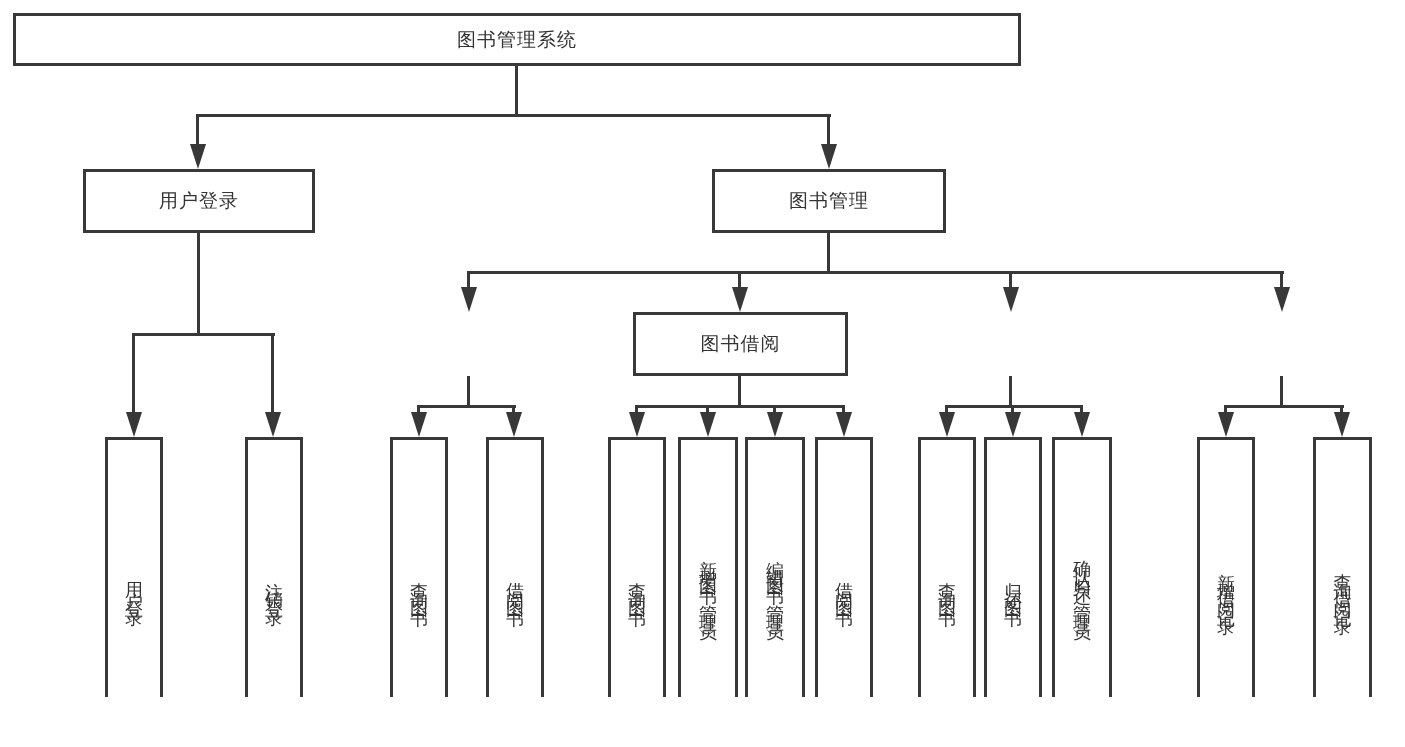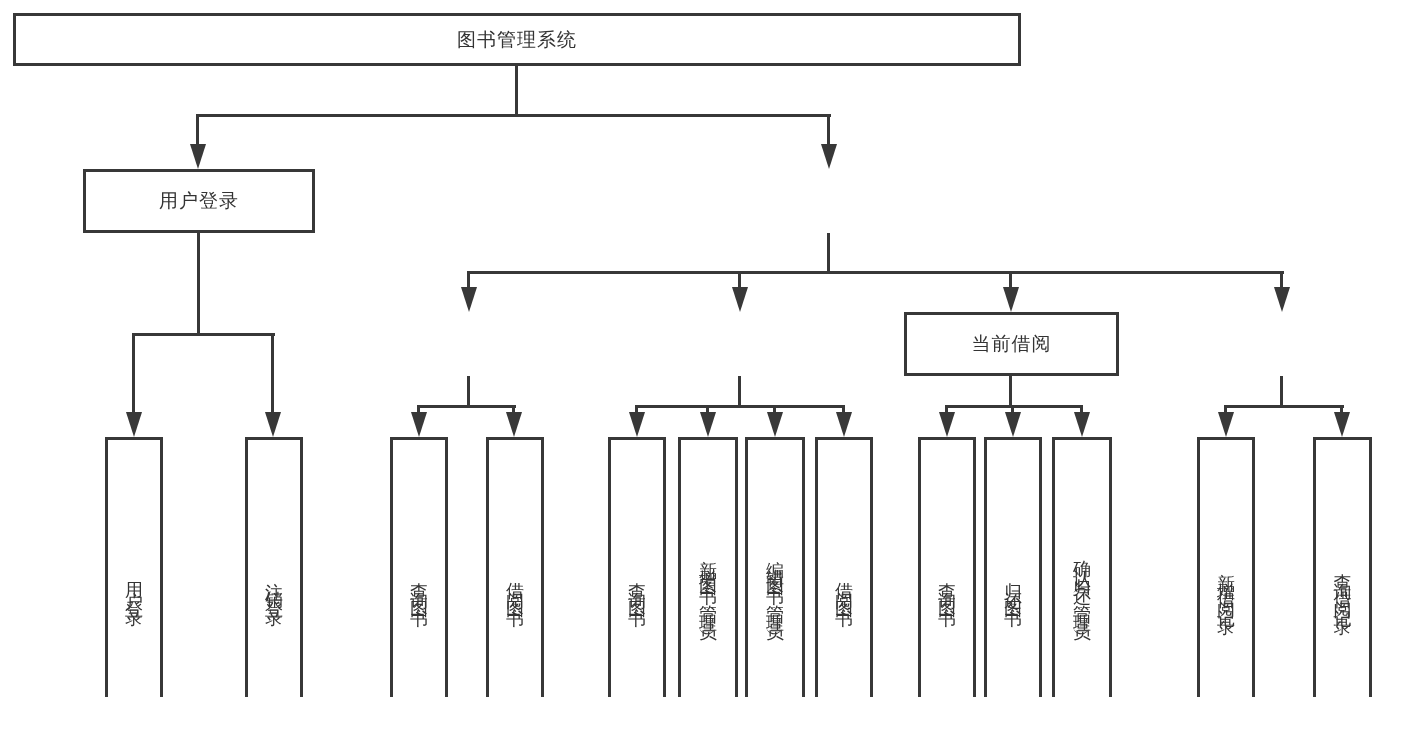--- a/index.html
+++ b/index.html
@@ -66,41 +66,44 @@
   <div class="vl" style="left:515px;top:66px;height:50px"></div>
   <div class="hl" style="left:196px;top:114px;width:635px"></div>
   <div class="vl" style="left:196px;top:116px;height:28px"></div>
   <div class="tri" style="left:190px;top:144px"></div>
   <div class="vl" style="left:827px;top:116px;height:28px"></div>
   <div class="tri" style="left:821px;top:144px"></div>
 
   <div class="node h-node" style="left:83px;top:169px;width:232px;height:64px">
     <span>用户登录</span>
   </div>
+  <div class="node h-node" style="left:712px;top:169px;width:234px;height:64px">
+    <span>图书管理</span>
+  </div>
 
   <div class="vl" style="left:197px;top:233px;height:102px"></div>
   <div class="hl" style="left:132px;top:333px;width:143px"></div>
   <div class="vl" style="left:132px;top:335px;height:77px"></div>
   <div class="tri" style="left:126px;top:412px"></div>
   <div class="vl" style="left:271px;top:335px;height:77px"></div>
   <div class="tri" style="left:265px;top:412px"></div>
 
   <div class="vl" style="left:827px;top:233px;height:40px"></div>
   <div class="hl" style="left:467px;top:271px;width:817px"></div>
   <div class="vl" style="left:467px;top:273px;height:16px"></div>
   <div class="tri" style="left:461px;top:287px"></div>
   <div class="vl" style="left:738px;top:273px;height:16px"></div>
   <div class="tri" style="left:732px;top:287px"></div>
   <div class="vl" style="left:1009px;top:273px;height:16px"></div>
   <div class="tri" style="left:1003px;top:287px"></div>
   <div class="vl" style="left:1280px;top:273px;height:16px"></div>
   <div class="tri" style="left:1274px;top:287px"></div>
 
-  <div class="node h-node" style="left:904px;top:312px;width:215px;height:64px">
-    <span>当前借阅</span>
+  <div class="node h-node" style="left:633px;top:312px;width:215px;height:64px">
+    <span>图书借阅</span>
   </div>
 
   <div class="vl" style="left:467px;top:376px;height:31px"></div>
   <div class="hl" style="left:417px;top:405px;width:99px"></div>
   <div class="vl" style="left:417px;top:407px;height:7px"></div>
   <div class="tri" style="left:411px;top:412px"></div>
   <div class="vl" style="left:512px;top:407px;height:7px"></div>
   <div class="tri" style="left:506px;top:412px"></div>
 
   <div class="vl" style="left:738px;top:376px;height:31px"></div>

